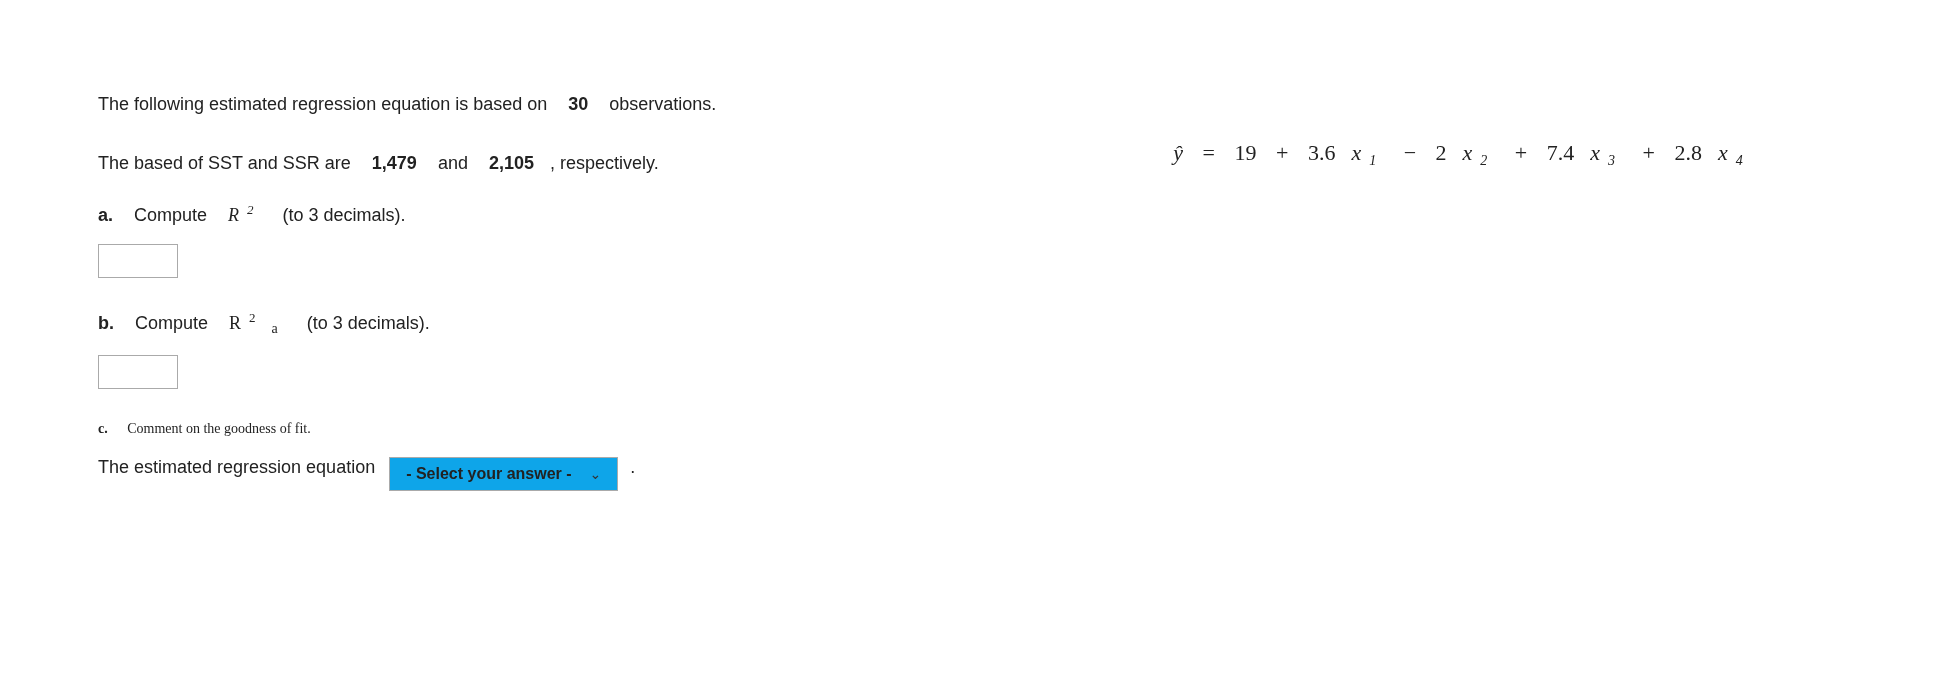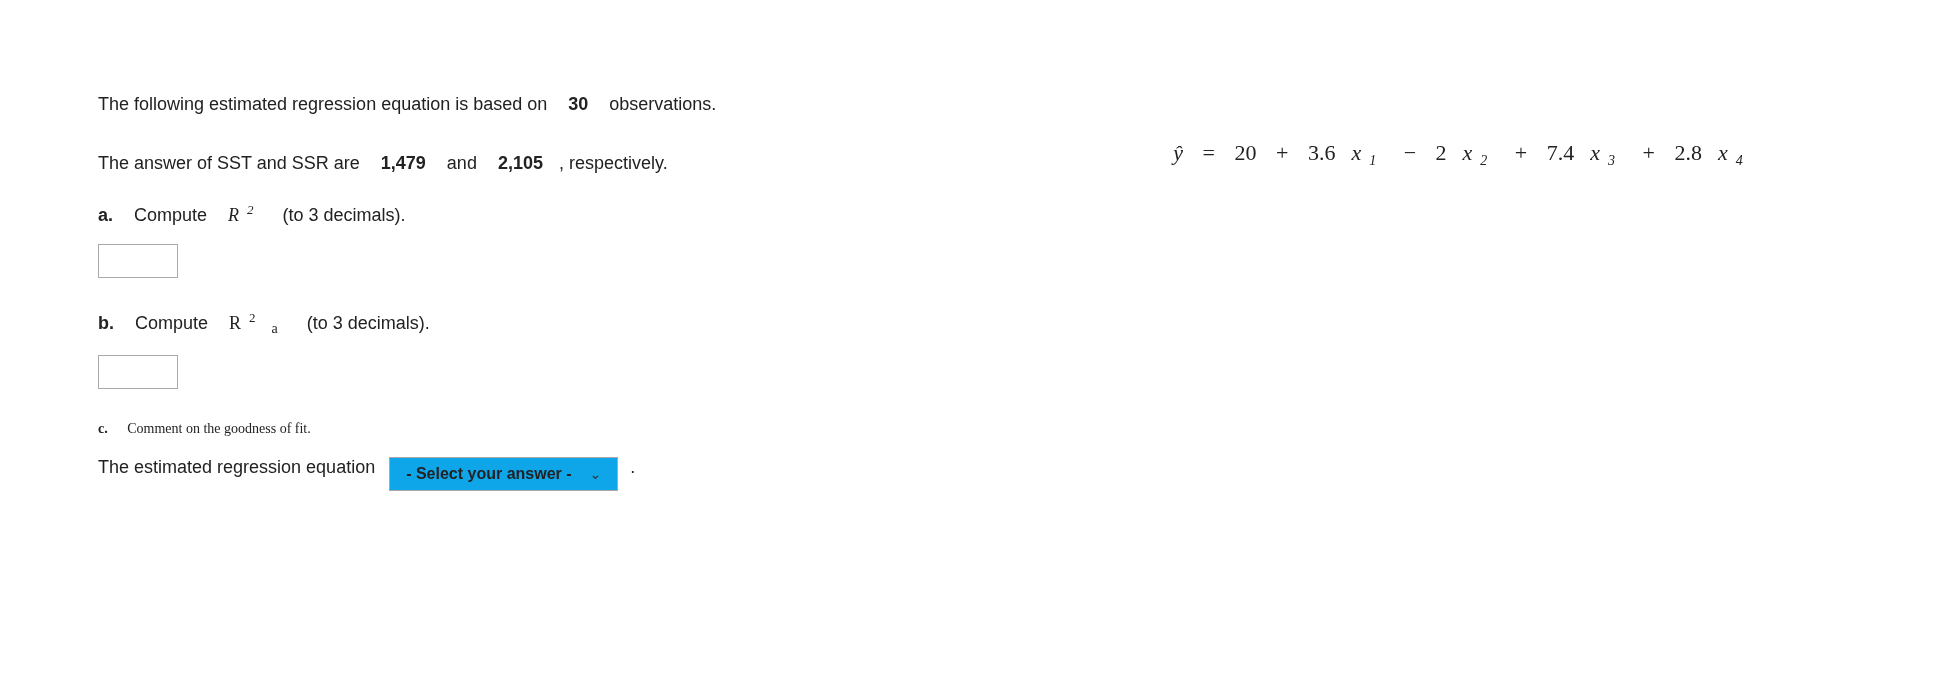--- a/index.html
+++ b/index.html
@@ -149,21 +149,21 @@
 
 <div class="page-container">
 
   <div class="left-column">
 
     <p class="intro-text">
       <span>The following estimated regression equation is based on </span><strong>30</strong><span> observations.</span>
     </p>
 
     <p class="sst-ssr-text">
-      <span>The answer of SST and SSR are </span><strong>1,479</strong><span> and </span><strong>2,105</strong><span>, respectively.</span>
+      <span>The based of SST and SSR are </span><strong>1,479</strong><span> and </span><strong>2,105</strong><span>, respectively.</span>
     </p>
 
     <p class="part-label">
       <span>a.</span><span class="part-label-inner"> Compute </span><span style="font-family:'Times New Roman',serif; font-style:italic; font-weight:normal;">R<sup>2</sup></span><span class="part-label-inner"> (to 3 decimals).</span>
     </p>
     <div style="margin-bottom: 24px;">
       <input type="text" class="answer-input" placeholder="" style="">
     </div>
 
     <p class="part-label">
@@ -186,21 +186,21 @@
       <span class="period-text">.</span>
     </div>
 
   </div>
 
   <div class="right-column">
     <div class="equation-container">
       
       <span>ŷ</span>
       <span style="font-style:normal; margin:0 6px;">=</span>
-      <span style="font-style:normal;">20</span>
+      <span style="font-style:normal;">19</span>
       <span style="font-style:normal; margin:0 6px;">+</span>
       <span style="font-style:normal;">3.6</span><span>x<sub>1</sub></span>
       <span style="font-style:normal; margin:0 6px;">−</span>
       <span style="font-style:normal;">2</span><span>x<sub>2</sub></span>
       <span style="font-style:normal; margin:0 6px;">+</span>
       <span style="font-style:normal;">7.4</span><span>x<sub>3</sub></span>
       <span style="font-style:normal; margin:0 6px;">+</span>
       <span style="font-style:normal;">2.8</span><span>x<sub>4</sub></span>
     </div>
   </div>

